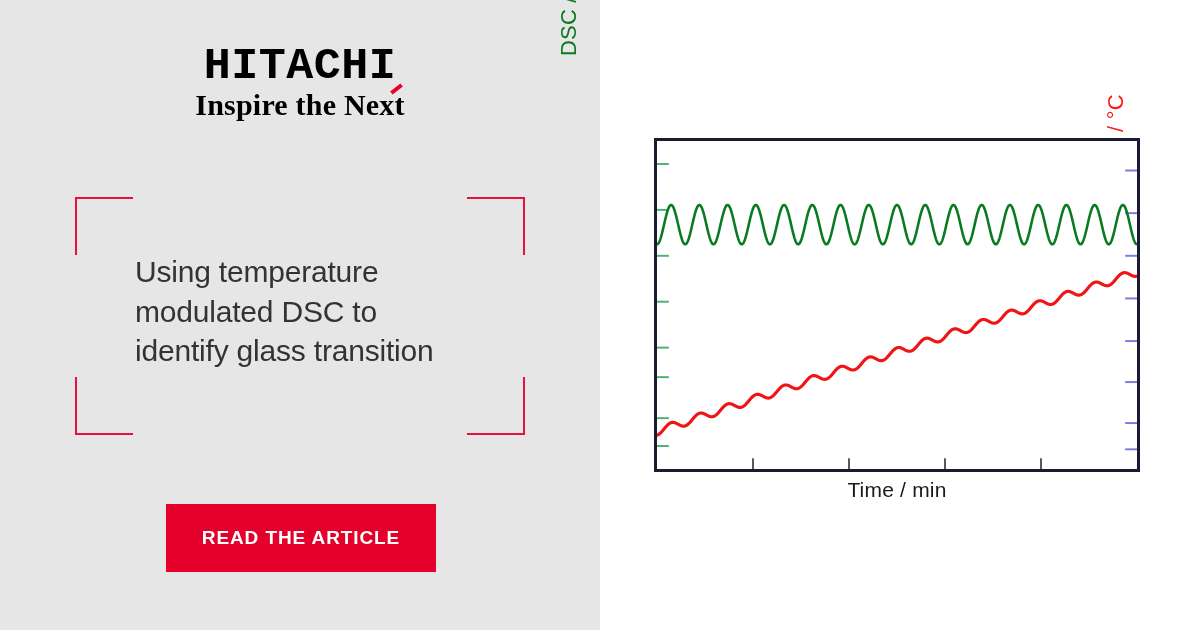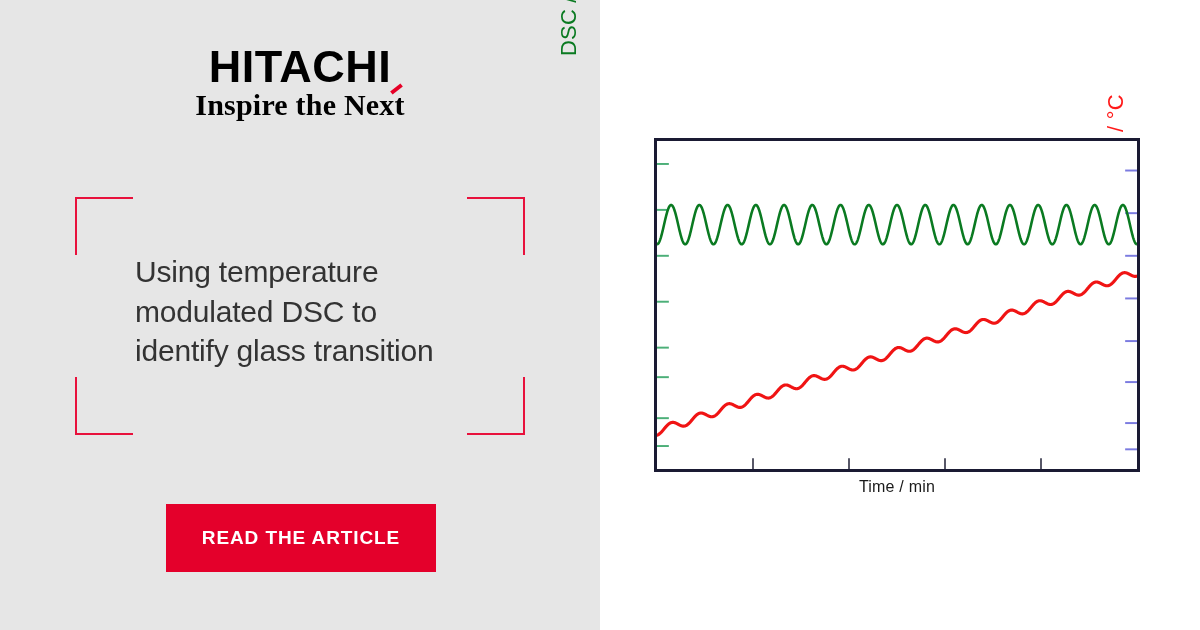--- a/index.html
+++ b/index.html
@@ -30,21 +30,21 @@
   }
 
   .logo-block {
     position: absolute;
     left: 0;
     right: 0;
     top: 44px;
     text-align: center;
   }
   .logo-wordmark {
-    font-family: Liberation Sans, sans-serif;
+    font-family: Liberation Mono, monospace;
     font-weight: bold;
     font-size: 45px;
     letter-spacing: 0.5px;
     color: #000000;
     line-height: 1;
     display: block;
   }
   .logo-tagline {
     position: relative;
     display: inline-block;
@@ -186,21 +186,21 @@
     letter-spacing: 0.2px;
   }
 
   .x-title {
     position: absolute;
     left: 54px;
     top: 478px;
     width: 486px;
     text-align: center;
     color: #1a1a1a;
-    font-size: 16px;
+    font-size: 21px;
     letter-spacing: 0.2px;
   }
 </style>
 </head>
 <body>
 
 <div class="banner">
 
   <div class="left-panel">
 

